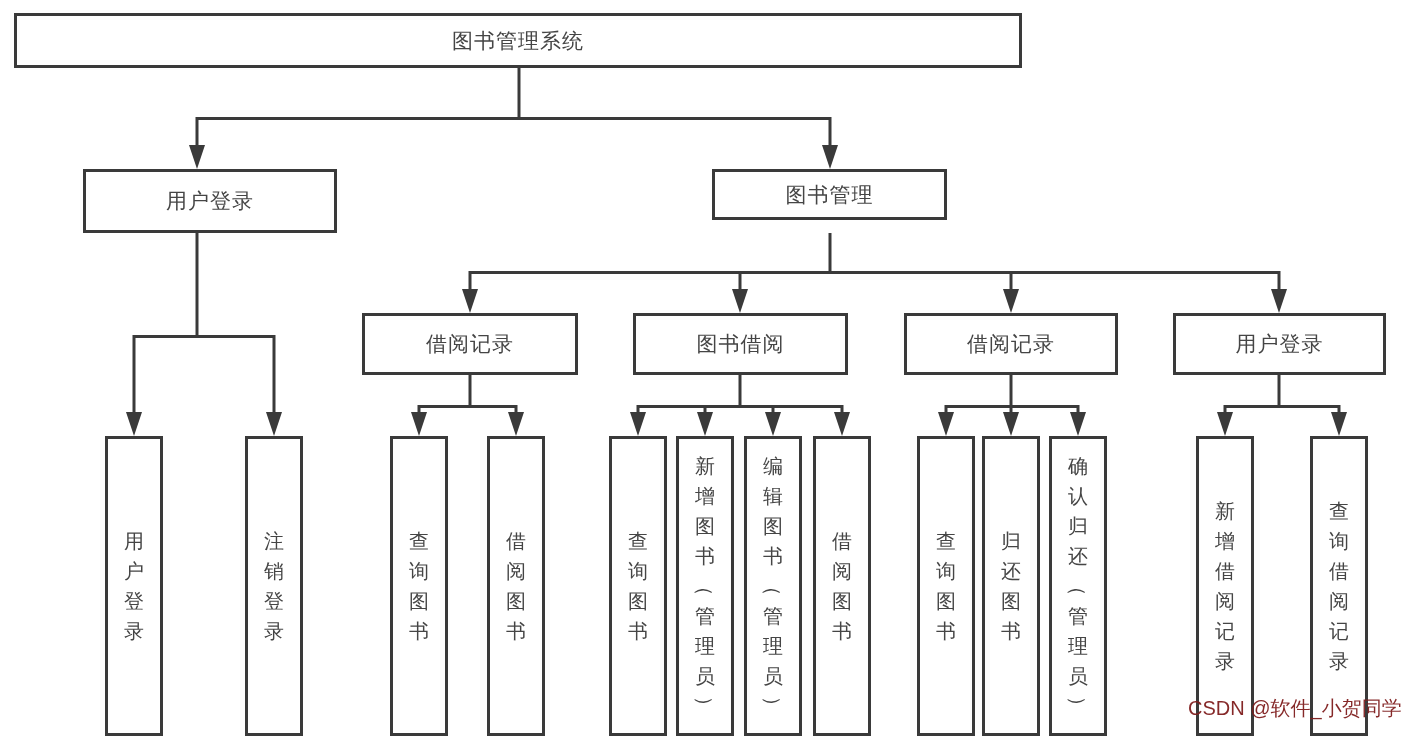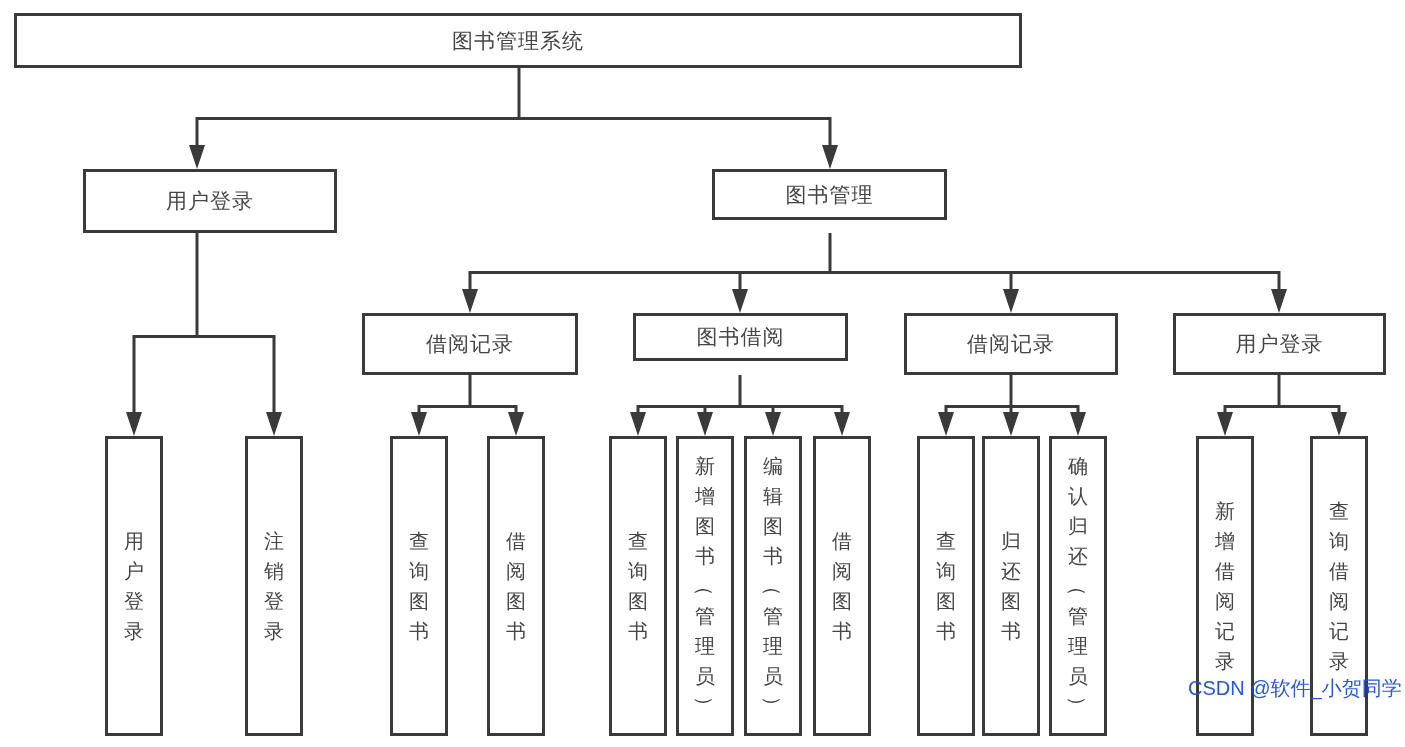--- a/index.html
+++ b/index.html
@@ -48,23 +48,23 @@
   .vlabel span {
     display: block;
     height: 30px;
     line-height: 30px;
     text-align: center;
   }
   .vlabel span.rot { transform: rotate(90deg); }
   .watermark {
     position: absolute;
     left: 1188px;
-    top: 675px;
+    top: 695px;
     font-size: 20px;
-    color: #1d4ed8;
+    color: #7f1d1d;
     white-space: nowrap;
     opacity: 0.95;
   }
 </style>
 </head>
 <body>
 
 <div class="stage">
 
   <svg class="connectors" viewBox="0 0 1405 747">
@@ -126,21 +126,21 @@
   <div class="node h" style="left:83px; top:169px; width:254px; height:64px;">
     <span class="lbl">用户登录</span>
   </div>
   <div class="node h" style="left:712px; top:169px; width:235px; height:51px;">
     <span class="lbl">图书管理</span>
   </div>
 
   <div class="node h" style="left:362px; top:313px; width:216px; height:62px;">
     <span class="lbl">借阅记录</span>
   </div>
-  <div class="node h" style="left:633px; top:313px; width:215px; height:48px;">
+  <div class="node h" style="left:633px; top:313px; width:215px; height:62px;">
     <span class="lbl">图书借阅</span>
   </div>
   <div class="node h" style="left:904px; top:313px; width:214px; height:62px;">
     <span class="lbl">借阅记录</span>
   </div>
   <div class="node h" style="left:1173px; top:313px; width:213px; height:62px;">
     <span class="lbl">用户登录</span>
   </div>
 
   <div class="node v" style="left:105px;">

